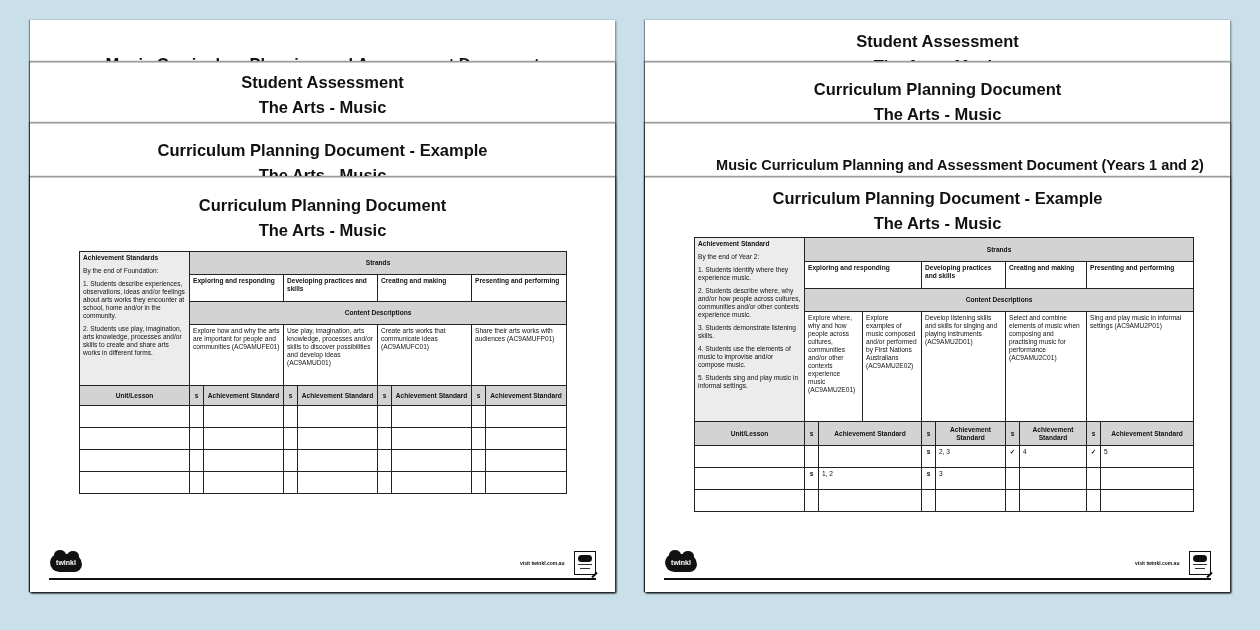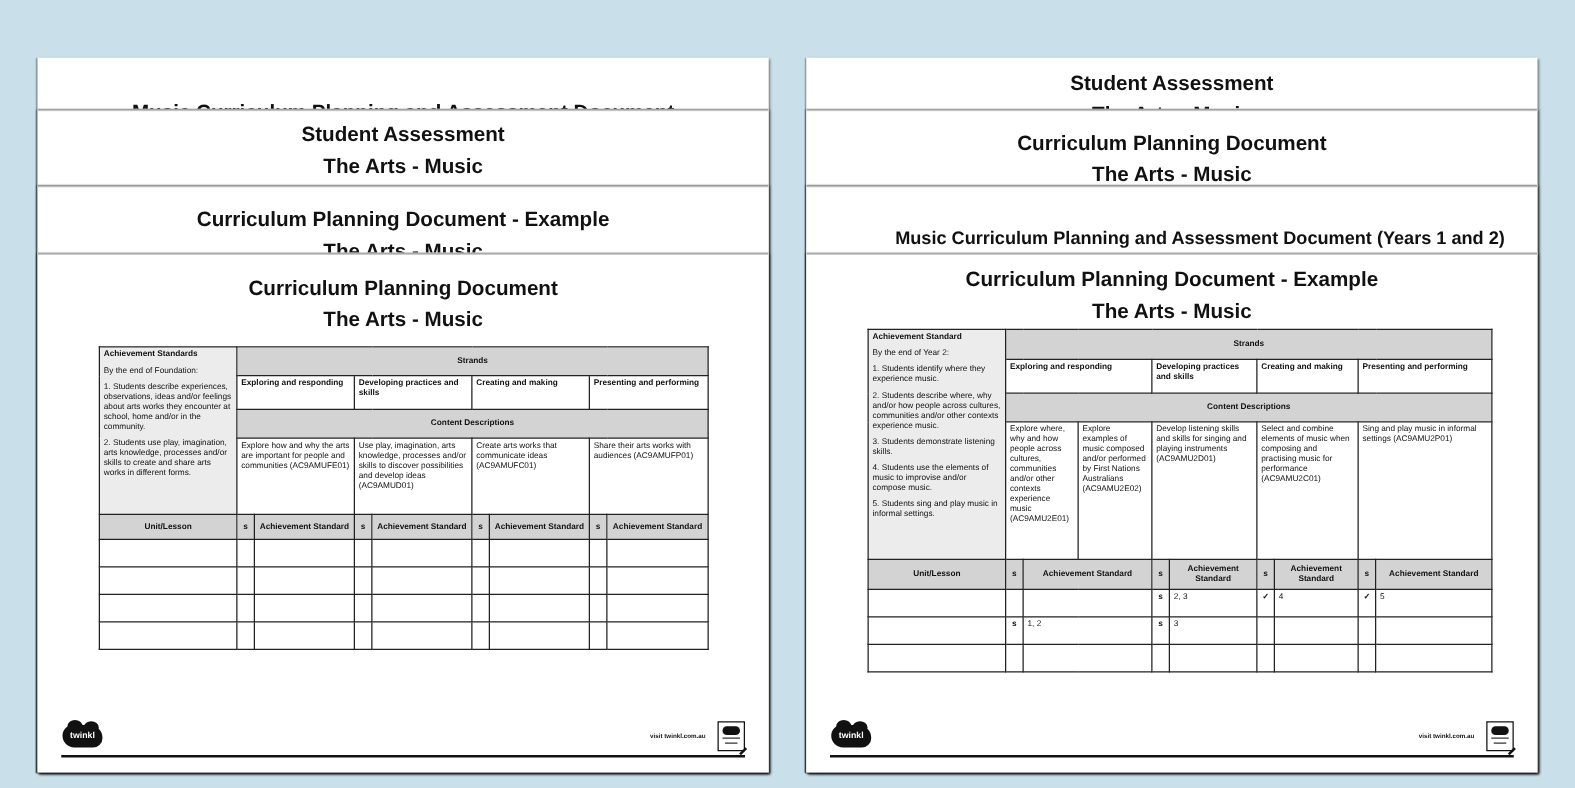--- a/index.html
+++ b/index.html
@@ -3,21 +3,21 @@
 <meta charset="utf-8">
 <style>
   html, body { margin: 0; padding: 0; }
   body {
     width: 1260px; height: 630px; overflow: hidden;
     background: #c9dfe9;
     position: relative;
     font-family: "Liberation Sans", sans-serif;
     color: #111;
   }
-  .page-wrap { position: absolute; top: 46px; width: 585px; height: 572px; }
+  .page-wrap { position: absolute; top: 20px; width: 585px; height: 572px; }
   .page-wrap.left { left: 30px; }
   .page-wrap.right { left: 645px; }
 
   .sheet {
     position: absolute; left: 0; width: 585px;
     background: #fff;
     box-shadow: 1px 1px 2px rgba(0,0,0,0.45), -1px 0 1px rgba(0,0,0,0.35);
     overflow: hidden;
   }
   .sheet .title {

